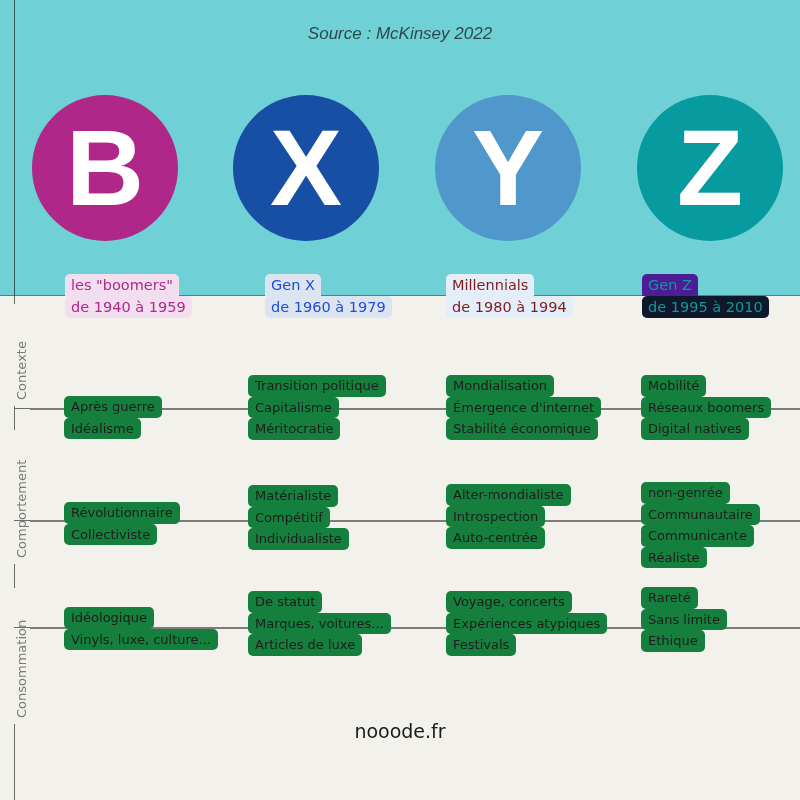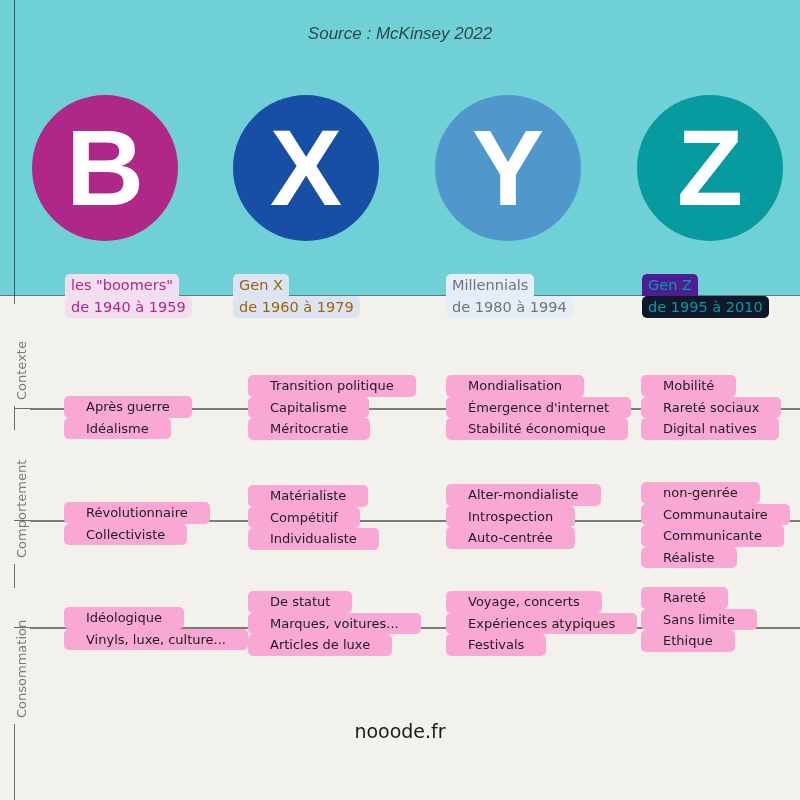--- a/index.html
+++ b/index.html
@@ -11,45 +11,45 @@
   .circle { position: absolute; top: 95px; width: 146px; height: 146px; border-radius: 50%; display: flex; align-items: center; justify-content: center; color: #fff; font-family: "Liberation Sans", sans-serif; font-weight: bold; font-size: 108px; line-height: 1; }
   .gen-label { position: absolute; top: 274px; font-family: "DejaVu Sans", sans-serif; font-size: 14.5px; line-height: 22px; }
   .gen-label span { display: inline-block; padding: 0 6px; border-radius: 5px; }
   .gen-label .l2 { display: block; width: max-content; border-radius: 5px; padding: 0 6px; text-align: right; }
   .gen-label .l1 { border-radius: 5px 5px 0 0; }
   .axis-line { position: absolute; left: 14px; width: 1px; background: #6b6b68; }
   .axis-label { position: absolute; left: 14px; transform-origin: 0 0; transform: rotate(-90deg); color: #7a7a76; font-size: 13px; font-family: "DejaVu Sans", sans-serif; white-space: nowrap; }
   .hline { position: absolute; left: 30px; width: 770px; height: 1.5px; background: #7d7c76; }
   .tick { position: absolute; left: 14px; width: 16px; height: 1px; background: #6b6b68; }
   .cell { position: absolute; font-family: "DejaVu Sans", sans-serif; font-size: 13px; color: #1d1d1d; line-height: 21.5px; }
-  .cell .item { display: block; width: max-content; background: #f9a8d4; padding: 0 22px; border-radius: 5px; }
+  .cell .item { display: block; width: max-content; background: #15803d; padding: 0 7px; border-radius: 5px; }
   .footer { position: absolute; top: 720px; left: 0; width: 800px; text-align: center; font-size: 19px; color: #1a1a1a; font-family: "DejaVu Sans", sans-serif; }
 </style>
 </head>
 <body>
 
 <div class="top">
   <div class="topline"></div>
   <div class="source">Source : McKinsey 2022</div>
 
   <div class="circle" style="left:32px;background:#b0278a">B</div>
   <div class="circle" style="left:233px;background:#174fa4">X</div>
   <div class="circle" style="left:435px;background:#5097cb">Y</div>
   <div class="circle" style="left:637px;background:#079a9f">Z</div>
 </div>
 
 <div class="gen-label" style="left:65px;color:#b0278a">
   <span class="l1" style="background:#f3def0">les "boomers"</span>
   <span class="l2" style="background:#f3def0">de 1940 à 1959</span>
 </div>
-<div class="gen-label" style="left:233px;color:#a16207">
+<div class="gen-label" style="left:265px;color:#1d4ed8">
   <span class="l1" style="background:#dce4f1">Gen X</span>
   <span class="l2" style="background:#dce4f1">de 1960 à 1979</span>
 </div>
-<div class="gen-label" style="left:446px;color:#737373">
+<div class="gen-label" style="left:446px;color:#7f1d1d">
   <span class="l1" style="background:#e4eef8">Millennials</span>
   <span class="l2" style="background:#e4eef8">de 1980 à 1994</span>
 </div>
 <div class="gen-label" style="left:642px;color:#0e9a9d">
   <span class="l1" style="background:#4c1d95">Gen Z</span>
   <span class="l2" style="background:#0f172a">de 1995 à 2010</span>
 </div>
 
 <div class="axis-line" style="top:296px;height:8px"></div>
 <div class="axis-label" style="top:400px">Contexte</div>
@@ -75,21 +75,21 @@
   <span class="item">Capitalisme</span>
   <span class="item">Méritocratie</span>
 </div>
 <div class="cell" style="left:446px;top:375px">
   <span class="item">Mondialisation</span>
   <span class="item">Émergence d'internet</span>
   <span class="item">Stabilité économique</span>
 </div>
 <div class="cell" style="left:641px;top:375px">
   <span class="item">Mobilité</span>
-  <span class="item">Rareté sociaux</span>
+  <span class="item">Réseaux boomers</span>
   <span class="item">Digital natives</span>
 </div>
 
 <div class="cell" style="left:64px;top:502px">
   <span class="item">Révolutionnaire</span>
   <span class="item">Collectiviste</span>
 </div>
 <div class="cell" style="left:248px;top:485px">
   <span class="item">Matérialiste</span>
   <span class="item">Compétitif</span>

